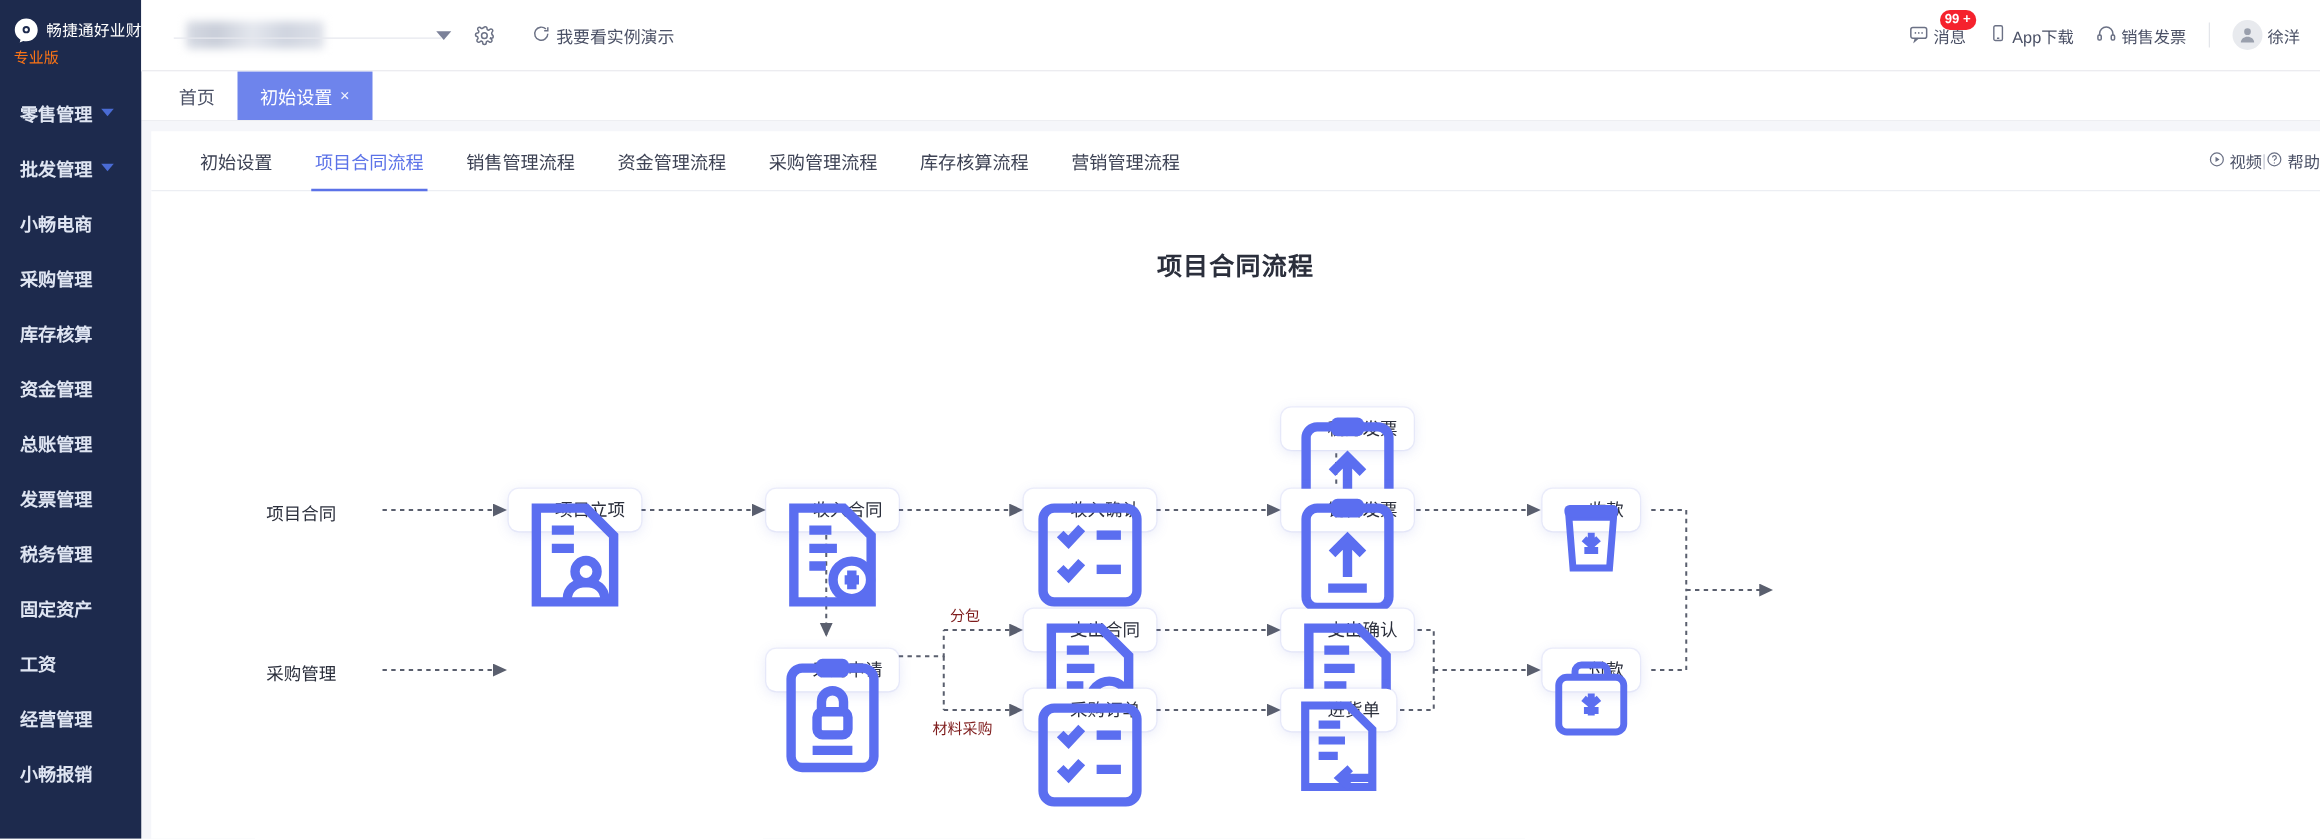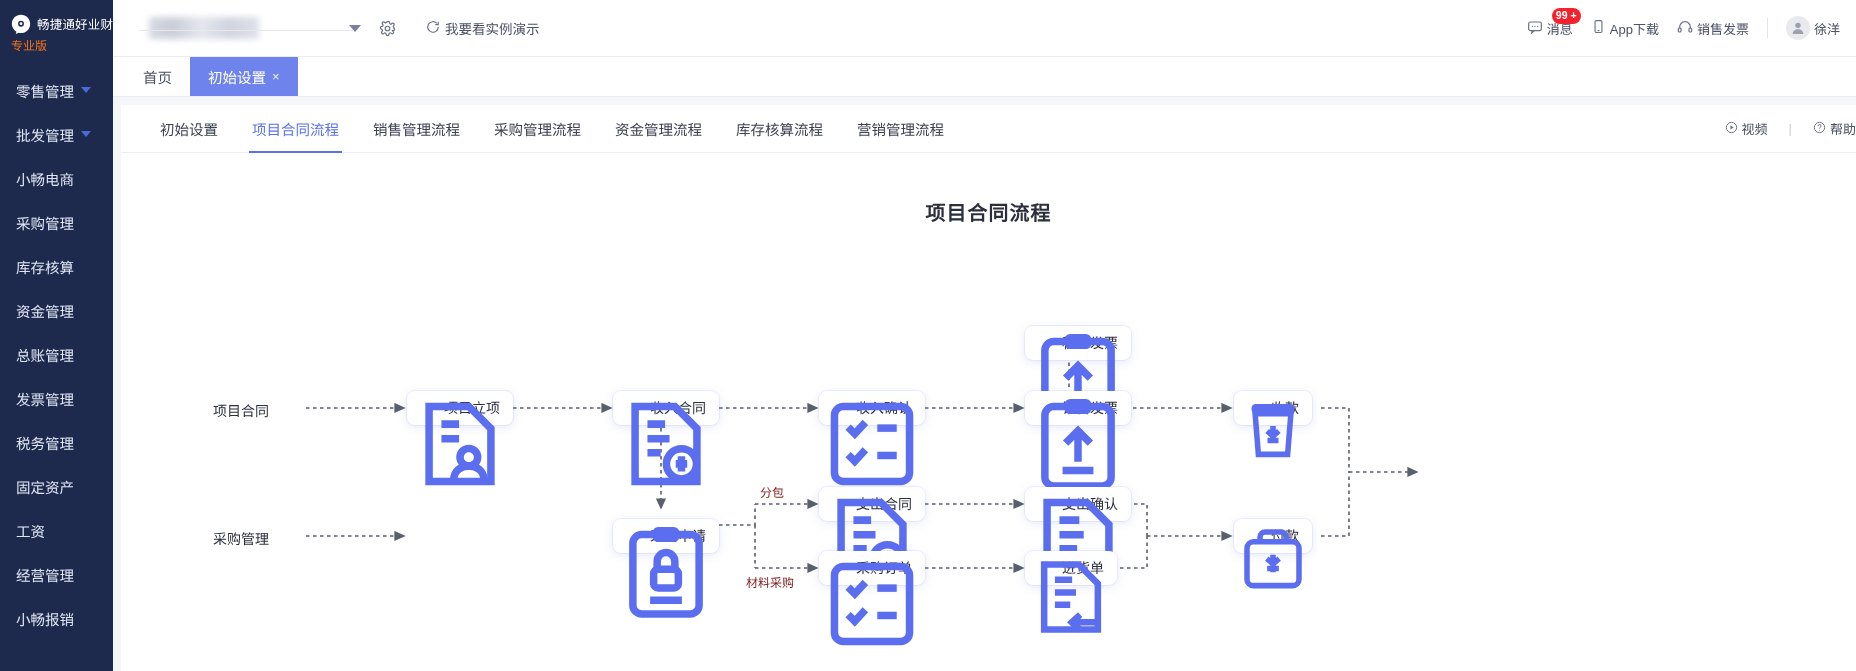--- a/index.html
+++ b/index.html
@@ -30,21 +30,21 @@
   }
   .brand-sub {
     color: #f97316; font-size: 12px; margin-top: 1px; padding-left: 1px;
   }
   .nav { margin-top: 11px; }
   .nav-item {
     height: 44px; display: flex; align-items: center;
     padding-left: 16px; color: #c9d2e6; font-size: 14.5px;
     cursor: pointer; white-space: nowrap;
   }
-  .nav-label { color: #dfe5f2; }
+  .nav-label { color: #dfe5f2; font-weight: bold; }
   .caret {
     width: 0; height: 0; margin-left: 7px;
     border-left: 5.5px solid transparent;
     border-right: 5.5px solid transparent;
     border-top: 6.5px solid #4a6bd4;
   }
 
   
   .pane { flex: 1; display: flex; flex-direction: column; min-width: 0; background:#f5f6fa; }
 
@@ -117,21 +117,21 @@
   .subtab {
     font-size: 14.5px; color: #3d4254; padding: 0 17px; height: 48px;
     display: flex; align-items: center; cursor: pointer; position: relative; white-space: nowrap;
   }
   .subtab.active { color: #5b72e8; }
   .subtab.active::after {
     content: ""; position: absolute; left: 14px; right: 14px; bottom: 0;
     height: 2px; background: #5b72e8;
   }
   .subtabs-right {
-    margin-left: auto; display: flex; align-items: center; gap: 21px;
+    margin-left: auto; display: flex; align-items: center; gap: 0;
     padding-right: 0px; font-size: 13px; color: #4b5166;
   }
   .mini-link { display: flex; align-items: center; gap: 4px; cursor: pointer; white-space: nowrap; }
   .mini-sep { color: #c9ccd6; }
 
   
   .diagram { position: relative; width: 100%; height: calc(100% - 48px); }
   .diag-title {
     position: absolute; left: 0; right: 0; top: 44px; text-align: center;
     font-size: 20px; color: #2b2f3c; font-weight: bold; letter-spacing: 1px;
@@ -312,24 +312,24 @@
         <div class="subtab">
           <span>初始设置</span>
           </div>
         <div class="subtab active">
           <span>项目合同流程</span>
           </div>
         <div class="subtab">
           <span>销售管理流程</span>
           </div>
         <div class="subtab">
+          <span>资金管理流程</span>
+          </div>
+        <div class="subtab">
           <span>采购管理流程</span>
-          </div>
-        <div class="subtab">
-          <span>资金管理流程</span>
           </div>
         <div class="subtab">
           <span>库存核算流程</span>
           </div>
         <div class="subtab">
           <span>营销管理流程</span>
           </div>
 
         <div class="subtabs-right">
           <span class="mini-link">

